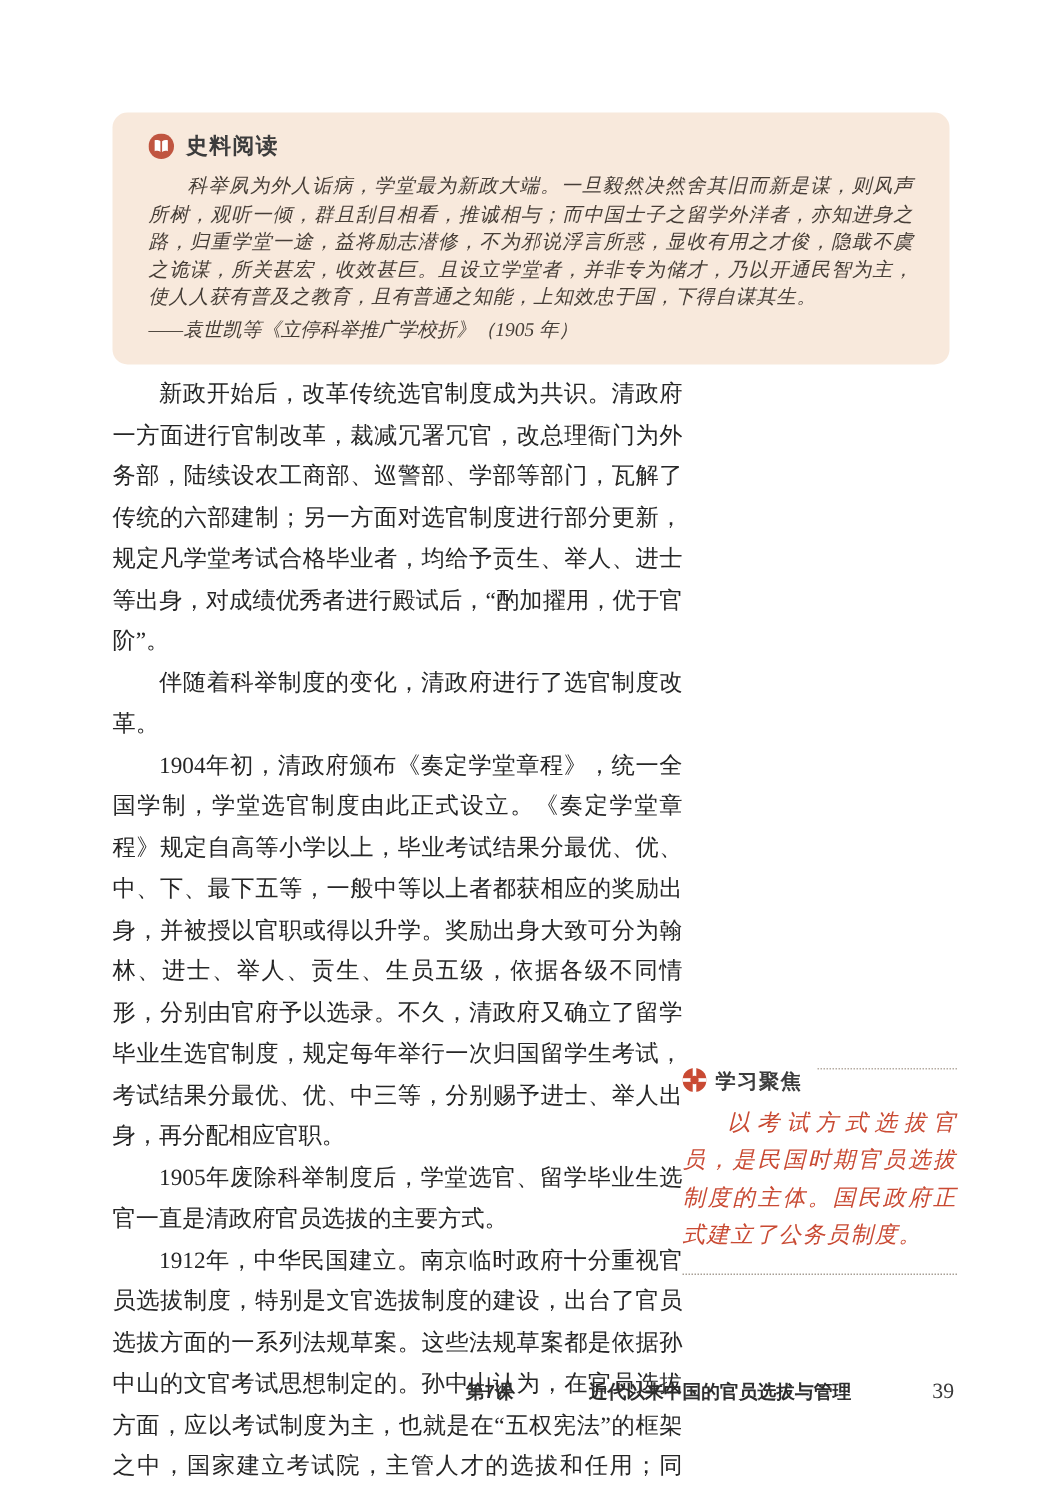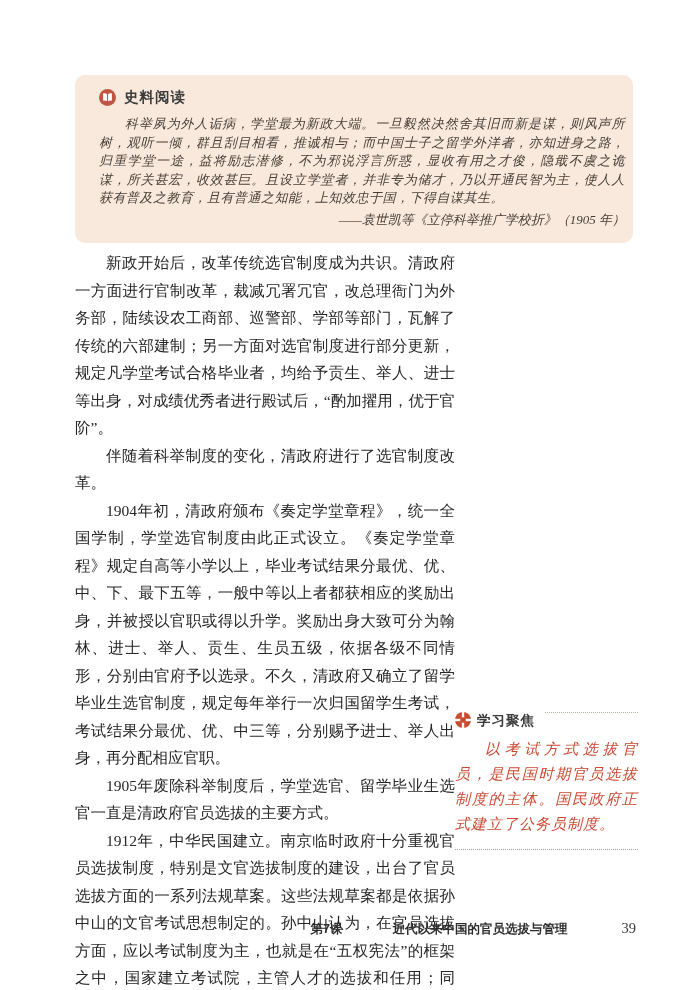--- a/index.html
+++ b/index.html
@@ -14,21 +14,21 @@
     overflow: hidden;
   }
 
   
   .source-box {
     position: absolute;
     left: 75px; top: 75px;
     width: 558px;
     background: #f8e9dc;
     border-radius: 10px;
-    padding: 13px 8px 14px 24px;
+    padding: 13px 24px 14px 24px;
   }
   .box-header {
     display: flex;
     align-items: center;
     gap: 8px;
     margin-bottom: 8px;
   }
   .icon-circle { display: inline-flex; width: 17px; height: 17px; }
   .icon-circle svg { width: 17px; height: 17px; }
   .box-title {
@@ -46,21 +46,20 @@
     text-align: justify;
     text-indent: 2em;
     letter-spacing: 0.5px;
   }
   .attribution {
     margin-top: 2px;
     font-size: 13px;
     line-height: 19px;
     color: #463e37;
     font-style: italic;
-    text-align: right;
   }
 
   
   .main-col {
     position: absolute;
     left: 75px; top: 249px;
     width: 380px;
   }
   .main-col p {
     font-size: 15.5px;

